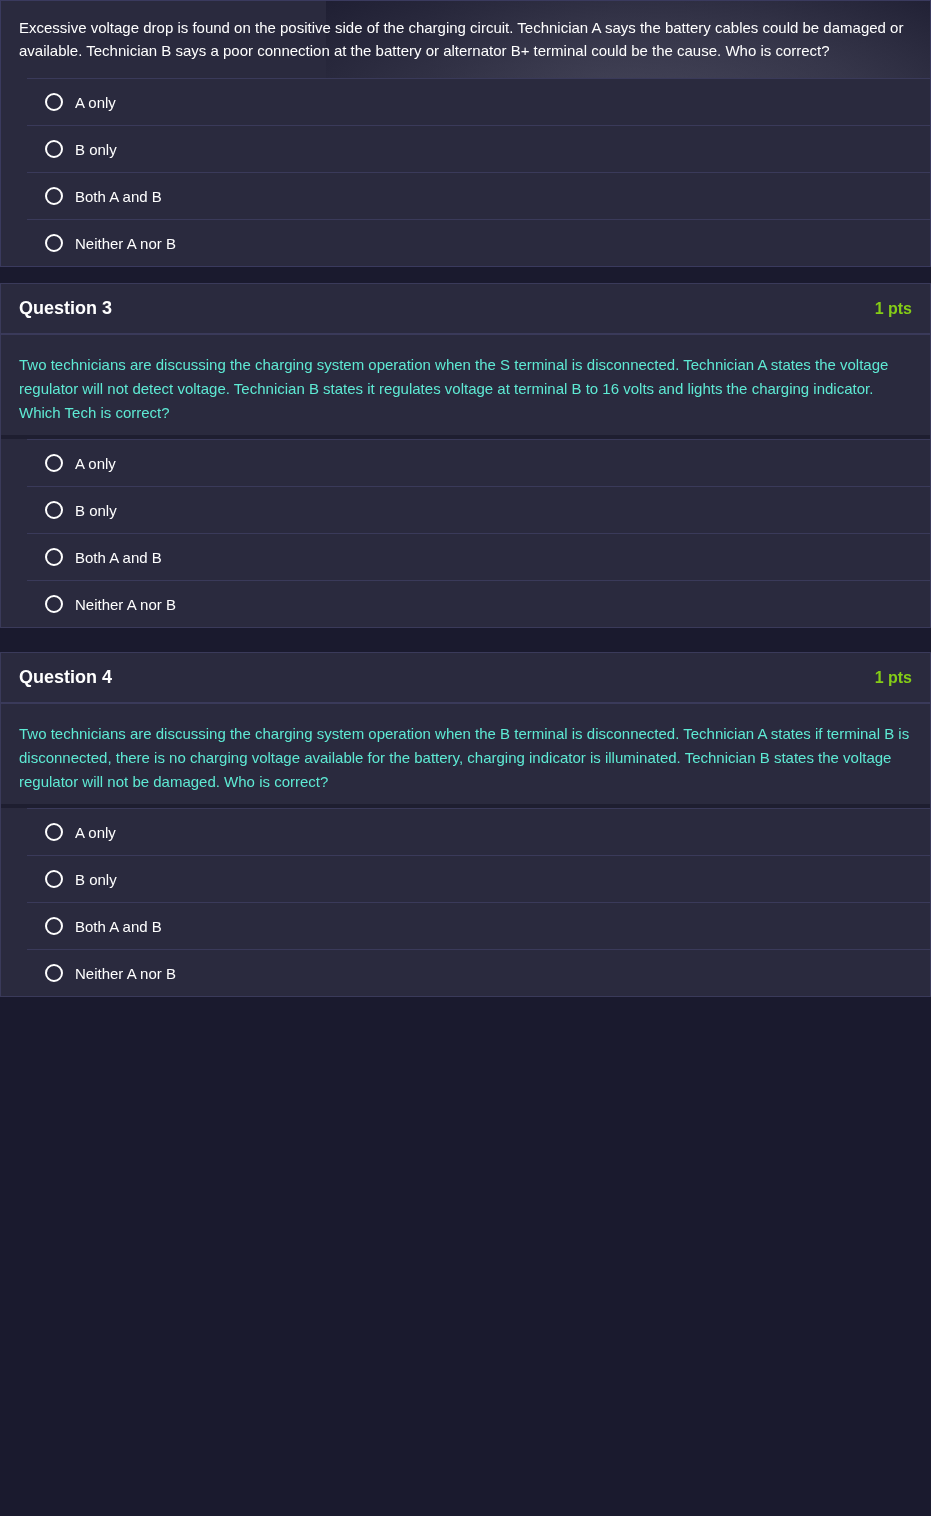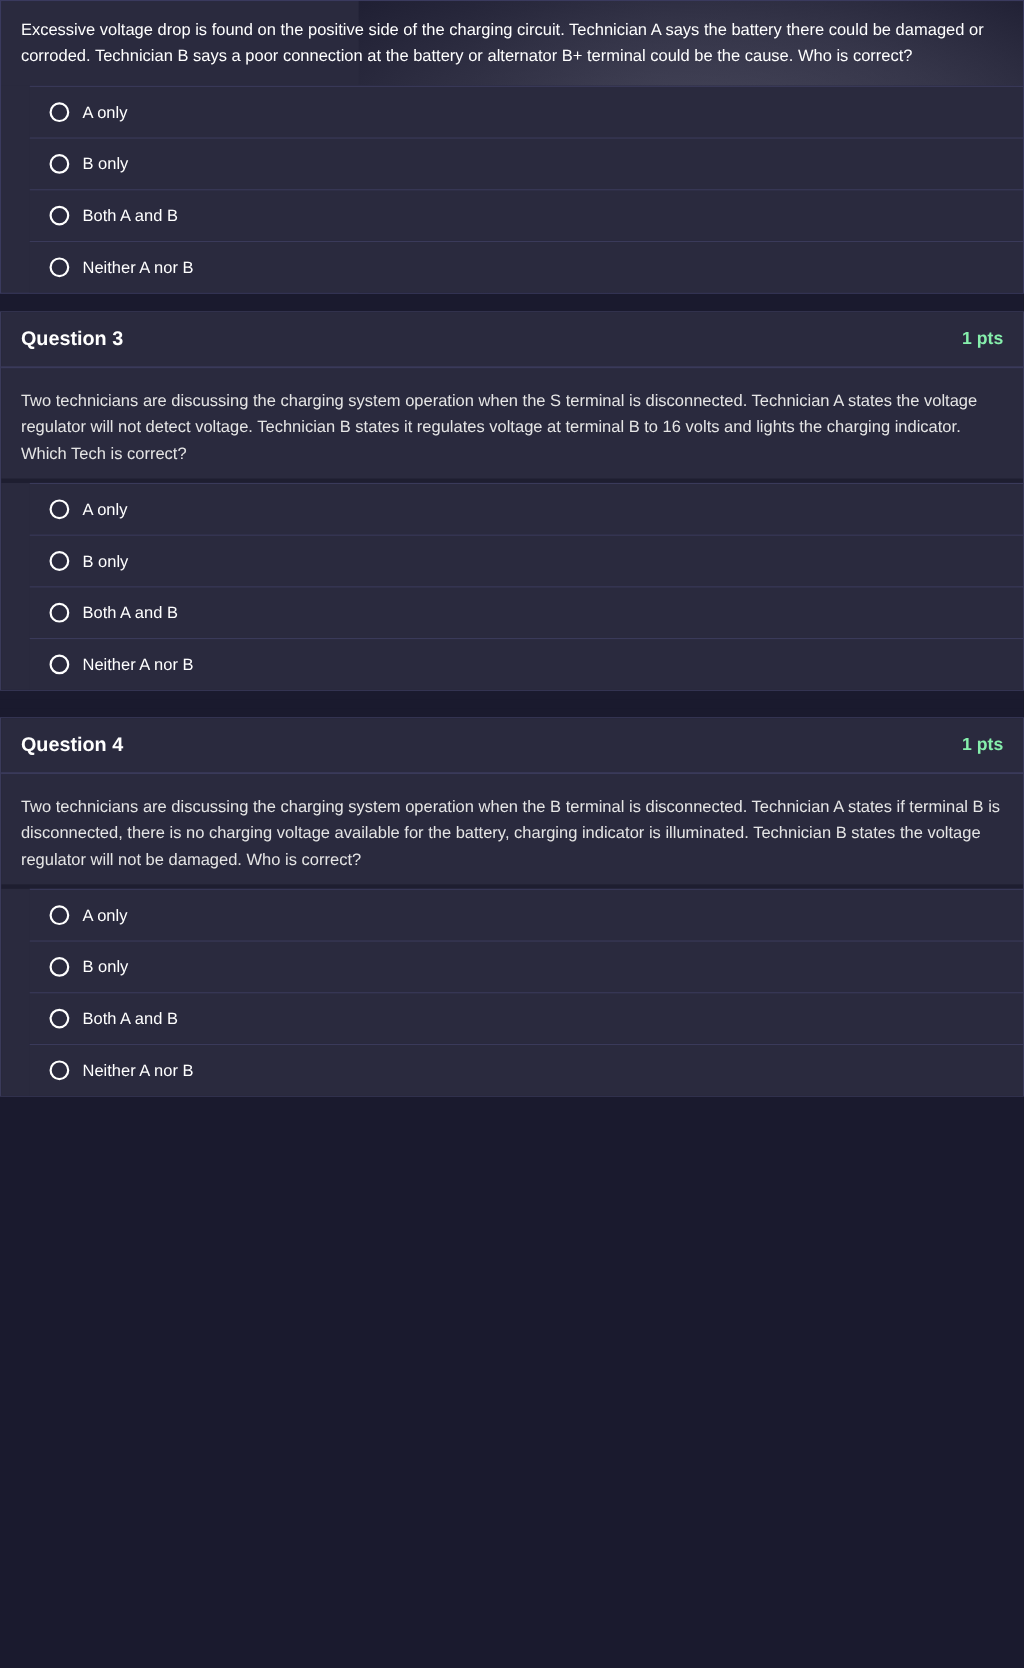--- a/index.html
+++ b/index.html
@@ -104,29 +104,29 @@
 
     .question-title {
       font-size: 18px;
       font-weight: bold;
       color: #ffffff;
     }
 
     .question-pts {
       font-size: 16px;
       font-weight: bold;
-      color: #86efac;
+      color: #84cc16;
       margin-left: 30px;
     }
 
     .question-body {
       padding: 18px 18px 10px 18px;
       font-size: 15px;
       line-height: 1.6;
-      color: #e5e5e5;
+      color: #5eead4;
       background-color: #2a2a3e;
     }
 
     .question-options {
       background-color: #2a2a3e;
     }
 
     .question-options .option-row:first-child {
       border-top: 1px solid #3a3a5a;
       margin-top: 4px;
@@ -138,21 +138,21 @@
     }
   </style>
 </head>
 <body>
 
 <div class="page-container">
 
   <div class="question-partial">
     <div class="question-bg-image"></div>
     <div class="question-bg-overlay"></div>
-    <div class="question-partial-text">Excessive voltage drop is found on the positive side of the charging circuit. Technician A says the battery there could be damaged or corroded. Technician B says a poor connection at the battery or alternator B+ terminal could be the cause. Who is correct?</div>
+    <div class="question-partial-text">Excessive voltage drop is found on the positive side of the charging circuit. Technician A says the battery cables could be damaged or available. Technician B says a poor connection at the battery or alternator B+ terminal could be the cause. Who is correct?</div>
     <div class="options-section">
       <div class="option-row">
         <span class="radio-circle"></span>
         <span>A only</span>
       </div>
       <div class="option-row">
         <span class="radio-circle"></span>
         <span>B only</span>
       </div>
       <div class="option-row">

